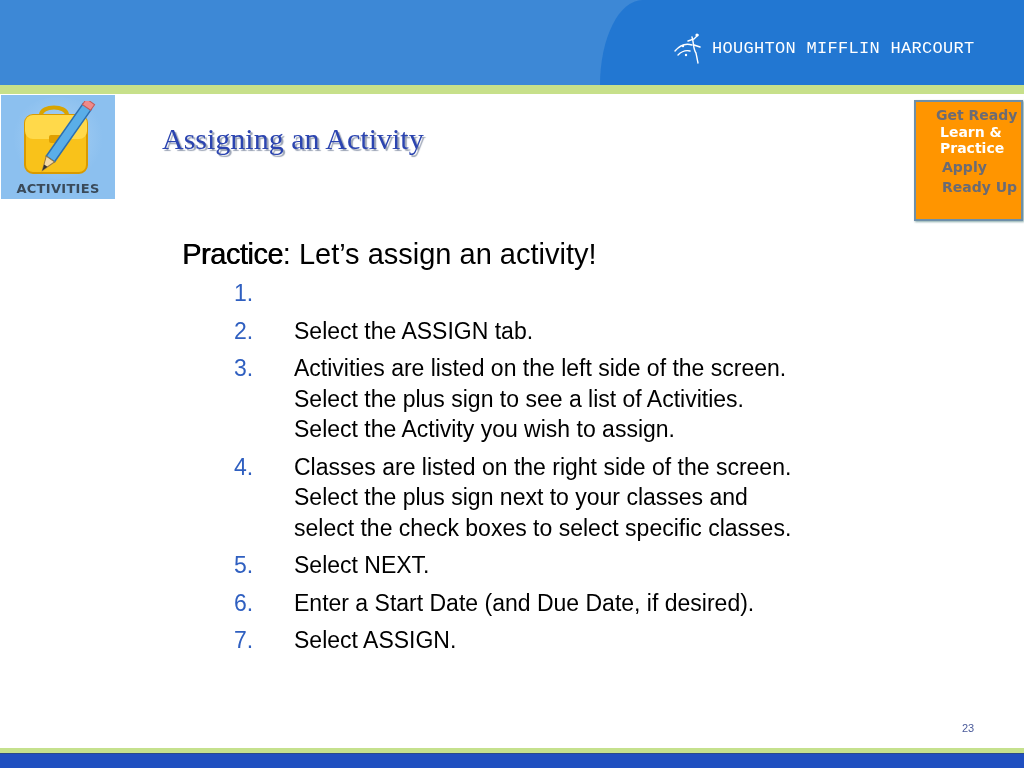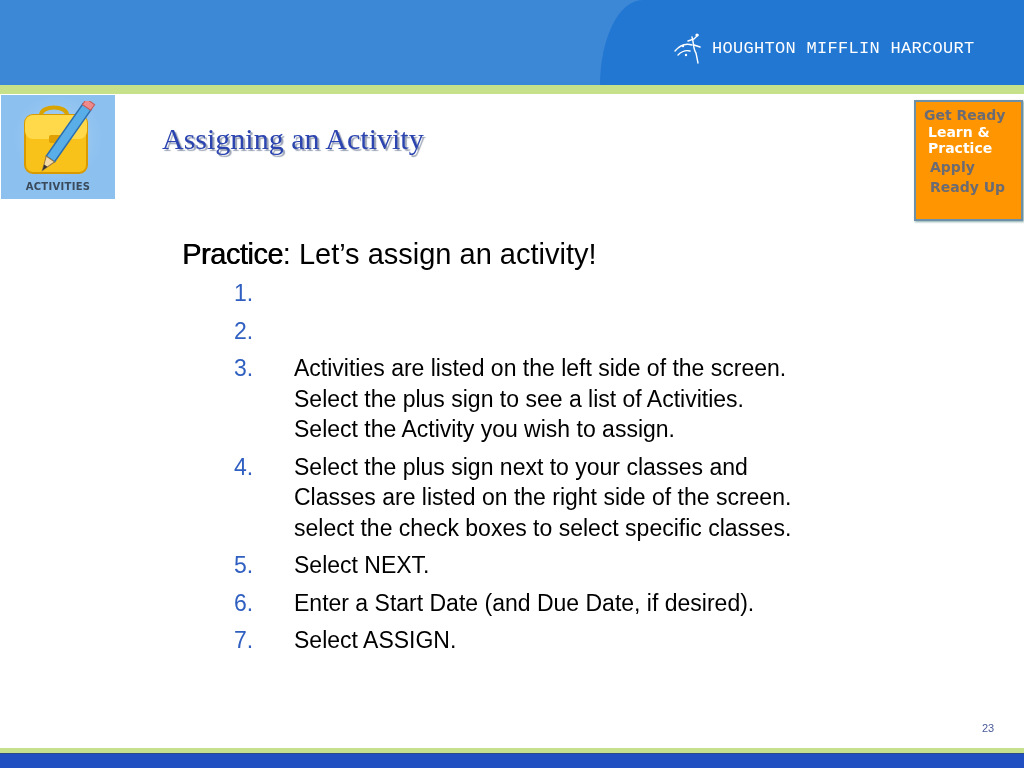--- a/index.html
+++ b/index.html
@@ -34,37 +34,37 @@
       background: #8cc0ef;
     }
     .activities-icon .glow {
       position: absolute; left: 8px; top: 2px; width: 98px; height: 82px;
       background: radial-gradient(circle at 50% 50%, #a9d1f5 0%, #8cc0ef 70%);
       border-radius: 50%;
     }
     .activities-icon svg { position: absolute; left: 18px; top: 6px; }
     .activities-icon .label {
       position: absolute; left: 0; top: 180px; width: 114px; text-align: center;
-      font-family: "DejaVu Sans", sans-serif; font-weight: bold; font-size: 10px;
+      font-family: "DejaVu Sans", sans-serif; font-weight: bold; font-size: 13px;
       color: #3a4a5a; letter-spacing: 0.3px;
     }
     .activities-icon .label { top: 86px; }
 
     .slide-title {
       position: absolute; left: 162px; top: 122px;
       font-family: Liberation Serif, serif; font-size: 30px; color: #2b44b0;
       text-shadow: 2px 2px 1px #9aa3b5;
       white-space: nowrap;
     }
 
     .nav-box {
       position: absolute; left: 914px; top: 100px; width: 109px; height: 121px;
       background: #ff9500; border: 2px solid #6e8fa8;
       box-shadow: 1px 1px 2px #8aa;
-      padding: 5px 0 0 8px;
+      padding: 5px 0 0 20px;
     }
     .nav-item {
       font-family: "DejaVu Sans", sans-serif; font-weight: bold; font-size: 14px;
       color: #6b6b73; line-height: 17px; white-space: nowrap;
       display: block;
     }
     .nav-item.active { color: #ffffff; padding-left: 4px; line-height: 16px; font-size: 14px; }
     .nav-item.indent { padding-left: 6px; }
     .nav-gap { height: 3px; }
 
@@ -78,21 +78,21 @@
     .steps { list-style: none; margin-top: 4px; }
     .step {
       display: flex; font-size: 23px; line-height: 30.5px; color: #000000;
       margin-bottom: 7px;
     }
     .step .num { width: 60px; margin-left: 52px; color: #2f5fc0; flex: none; }
     .step .text { flex: 1; }
     .step .text span { display: block; white-space: nowrap; }
 
     .page-number {
-      position: absolute; left: 962px; top: 722px; font-size: 11px; color: #4a5a9a; margin-left: 20px;
+      position: absolute; left: 962px; top: 722px; font-size: 11px; color: #4a5a9a;
     }
     .footer-line {
       position: absolute; left: 0; top: 748px; width: 1024px; height: 5px; background: #c5e18d;
     }
     .footer-band {
       position: absolute; left: 0; top: 753px; width: 1024px; height: 15px; background: #1f4fc0;
       border-top: 1px solid #2a4a8a;
     }
   </style>
 </head>
@@ -151,34 +151,37 @@
 <div class="content">
   <div class="lead">
     <span class="bold">Practice</span><span>:  Let’s assign an activity!</span>
   </div>
   <ul class="steps">
     <li class="step">
       <span class="num">1.</span>
     </li>
     <li class="step">
       <span class="num">2.</span>
+      <span class="text">
+        <span>Select the ASSIGN tab.</span>
+      </span>
     </li>
     <li class="step">
       <span class="num">3.</span>
       <span class="text">
         <span>Activities are listed on the left side of the screen.</span>
         <span>Select the plus sign to see a list of Activities.</span>
         <span>Select the Activity you wish to assign.</span>
       </span>
     </li>
     <li class="step">
       <span class="num">4.</span>
       <span class="text">
+        <span>Classes are listed on the right side of the screen.</span>
         <span>Select the plus sign next to your classes and</span>
-        <span>Classes are listed on the right side of the screen.</span>
         <span>select the check boxes to select specific classes.</span>
       </span>
     </li>
     <li class="step">
       <span class="num">5.</span>
       <span class="text">
         <span>Select NEXT.</span>
       </span>
     </li>
     <li class="step">

